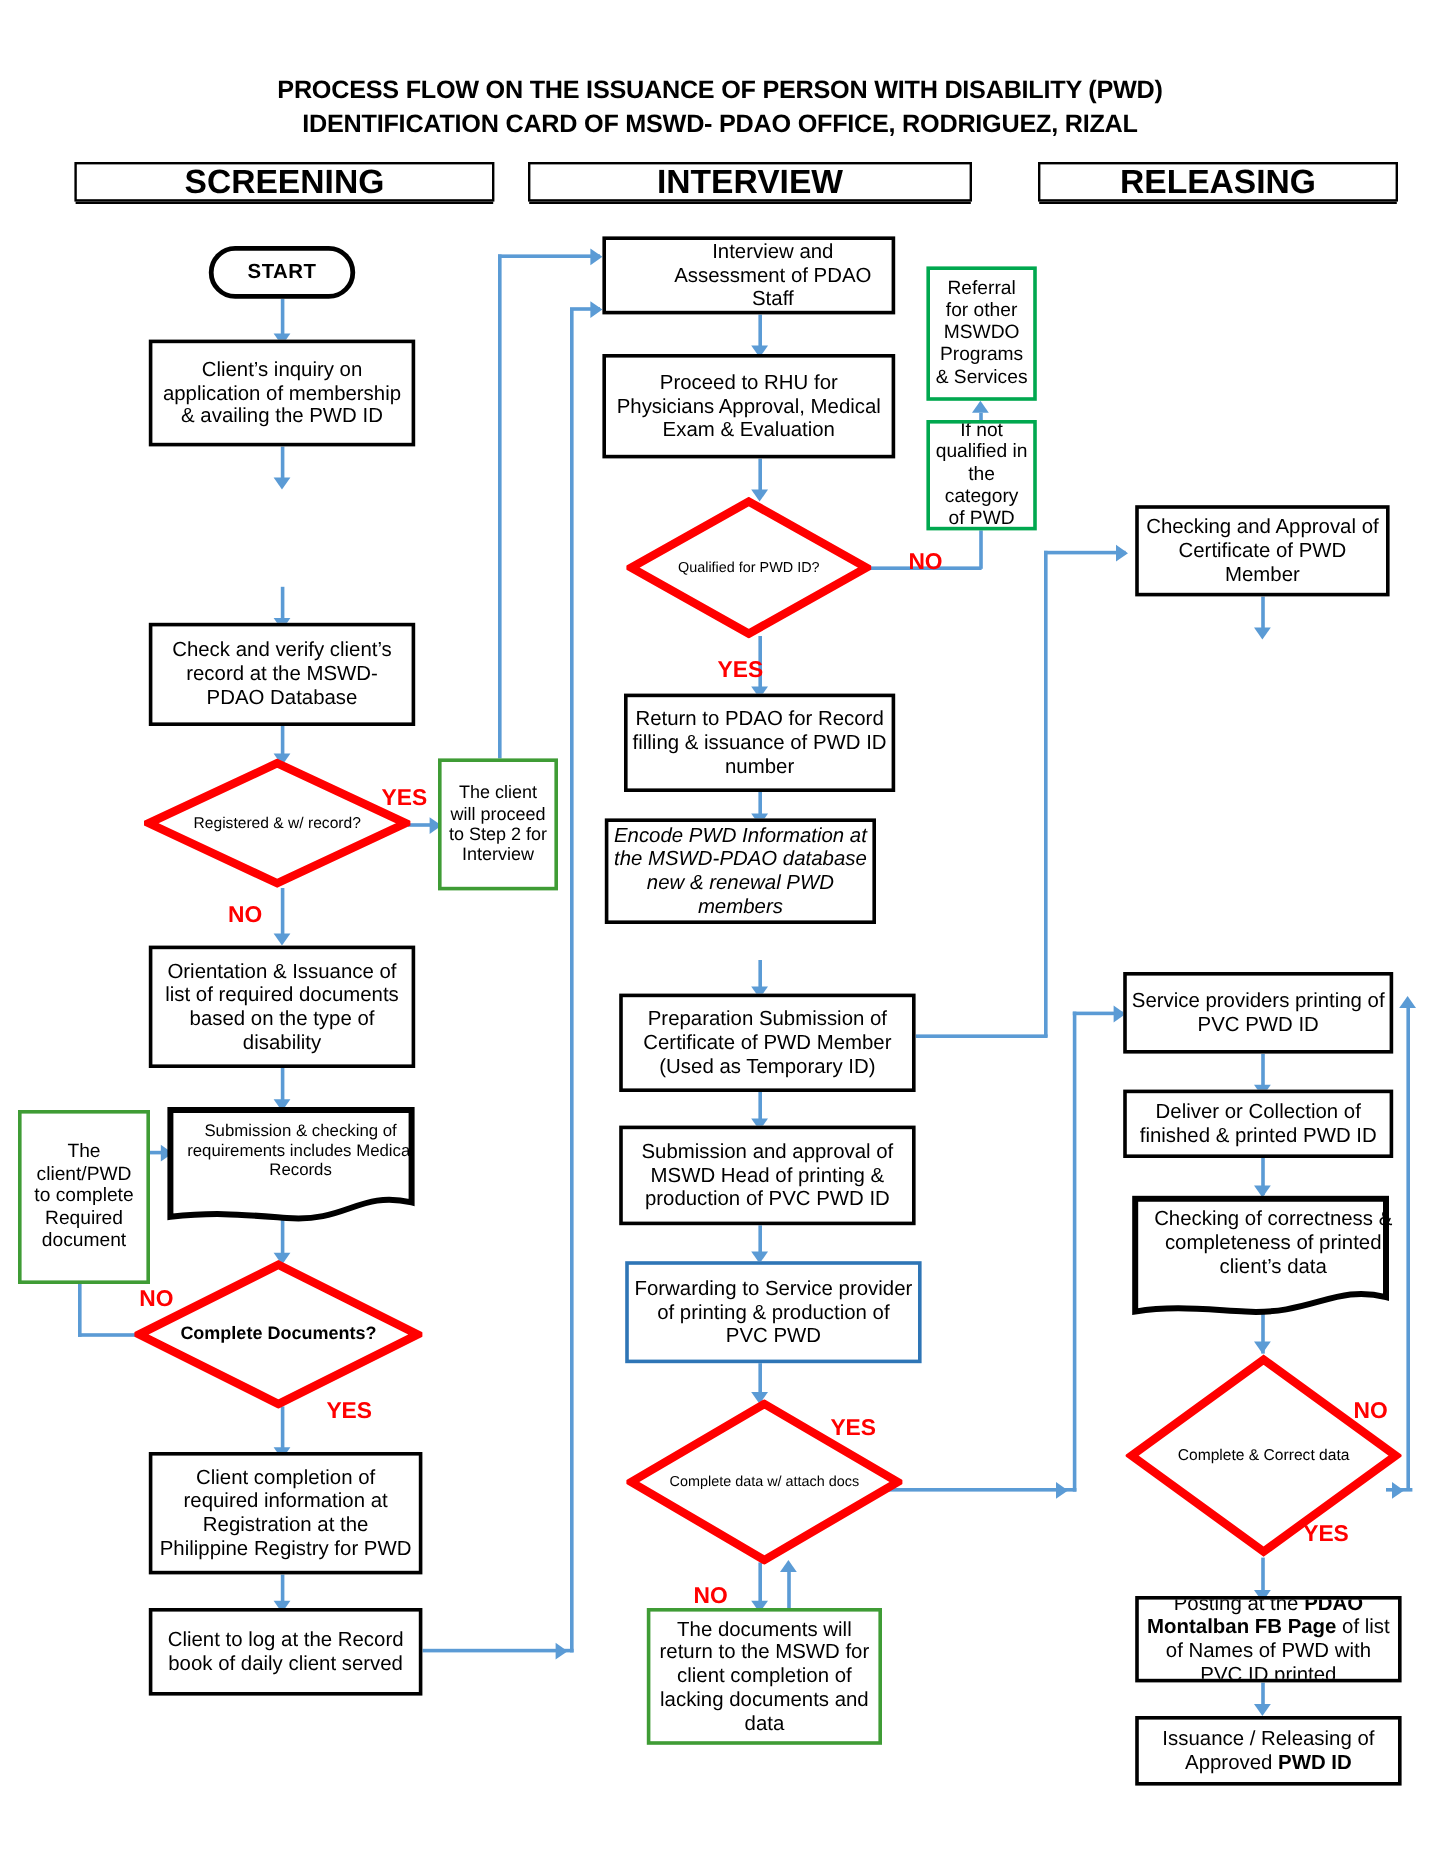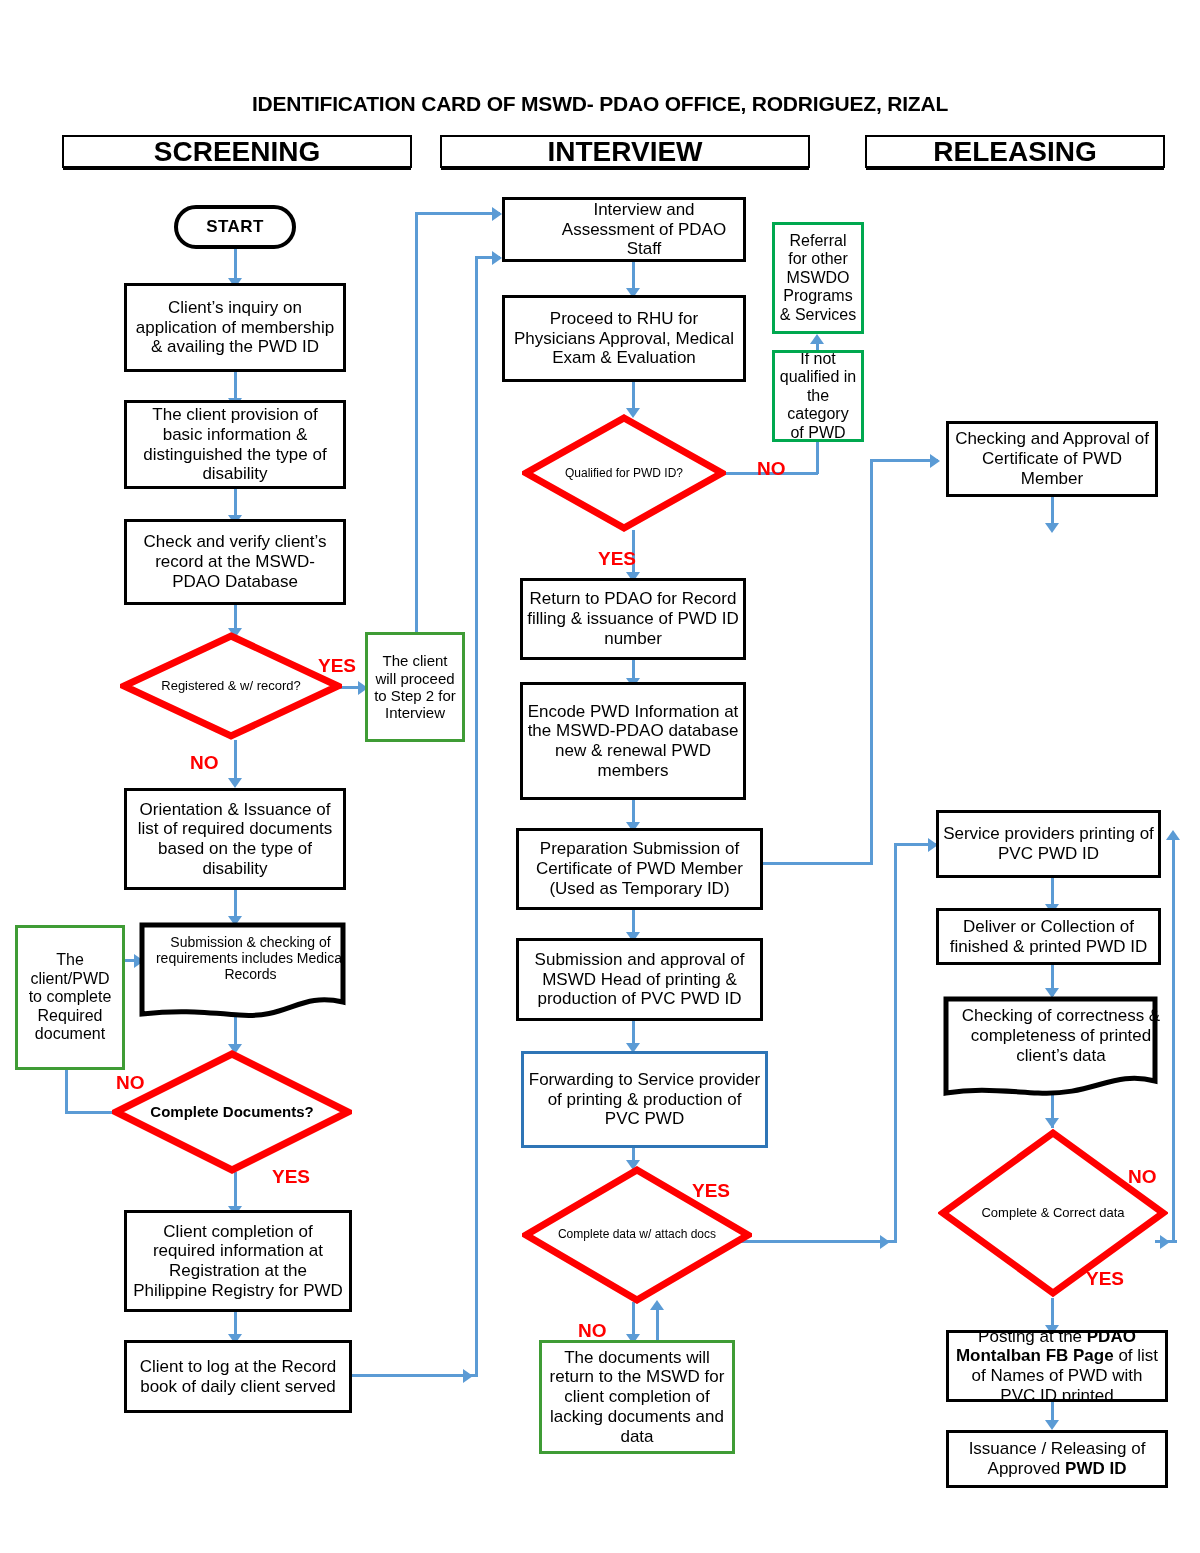--- a/index.html
+++ b/index.html
@@ -56,20 +56,21 @@
   .arw-u{border-left:7px solid transparent;border-right:7px solid transparent;border-bottom:10px solid #5b9bd5;}
   .arw-r{border-top:7px solid transparent;border-bottom:7px solid transparent;border-left:10px solid #5b9bd5;}
 
   .lbl{position:absolute;color:#ff0000;font-weight:bold;font-size:19px;font-family:"Liberation Sans",sans-serif;}
 </style>
 </head>
 <body>
 
 <div id="page">
 
+  <div class="title" style="top:64px;">PROCESS FLOW ON THE ISSUANCE OF PERSON WITH DISABILITY (PWD)</div>
   <div class="title" style="top:92px;">IDENTIFICATION CARD OF MSWD- PDAO OFFICE, RODRIGUEZ, RIZAL</div>
 
   <div class="phase" style="left:62px;top:135px;width:350px;height:33px;">
     <span>SCREENING</span>
   </div>
   <div class="phase" style="left:440px;top:135px;width:370px;height:33px;">
     <span>INTERVIEW</span>
   </div>
   <div class="phase" style="left:865px;top:135px;width:300px;height:33px;">
     <span>RELEASING</span>
@@ -193,23 +194,20 @@
   <div class="arw arw-d" style="left:1045px;top:1420px;"></div>
 
   <div class="node terminator" style="left:174px;top:205px;width:122px;height:44px;">
     <span class="txt">START</span>
   </div>
 
   <div class="node box f17" style="left:124px;top:283px;width:222px;height:89px;">
     <span class="txt">Client’s inquiry on application of membership &amp; availing the PWD ID</span>
   </div>
 
-  <div class="node box f17" style="left:124px;top:400px;width:222px;height:89px;">
-    <span class="txt">The client provision of basic information &amp; distinguished the type of disability</span>
-  </div>
 
   <div class="node box f17" style="left:124px;top:519px;width:222px;height:86px;">
     <span class="txt">Check and verify client’s record at the MSWD- PDAO Database</span>
   </div>
 
   <div class="diamond" style="left:120px;top:632px;width:222px;height:108px;">
     <svg width="222" height="108" viewBox="0 0 222 108">
       <polygon points="111,4 218,54 111,104 4,54" fill="#ffffff" stroke="#ff0000" stroke-width="7"></polygon>
     </svg>
     <div class="dtxt f13">Registered &amp; w/ record?</div>
@@ -275,33 +273,33 @@
     </svg>
     <div class="dtxt f12" style="line-height:1.9;">Qualified for PWD ID?</div>
   </div>
   <div class="lbl" style="left:757px;top:458px;">NO</div>
   <div class="lbl" style="left:598px;top:548px;">YES</div>
 
   <div class="node box f17" style="left:520px;top:578px;width:226px;height:82px;">
     <span class="txt">Return to PDAO for Record filling &amp; issuance of PWD ID number</span>
   </div>
 
-  <div class="node box f17" style="left:520px;top:682px;width:226px;height:118px;">
+  <div class="node box f17" style="left:504px;top:682px;width:226px;height:88px;font-style:italic;">
     <span class="txt">Encode PWD Information at the MSWD-PDAO database new &amp; renewal PWD members</span>
   </div>
 
   <div class="node box f17" style="left:516px;top:828px;width:247px;height:82px;">
     <span class="txt">Preparation Submission of Certificate of PWD Member (Used as Temporary ID)</span>
   </div>
 
   <div class="node box f17" style="left:516px;top:938px;width:247px;height:83px;">
     <span class="txt">Submission and approval of MSWD Head of printing &amp; production of PVC PWD ID</span>
   </div>
 
-  <div class="node box-blue f17" style="left:521px;top:1051px;width:247px;height:97px;">
+  <div class="node box-blue f17" style="left:521px;top:1051px;width:247px;height:85px;">
     <span class="txt">Forwarding to Service provider of printing &amp; production of PVC PWD</span>
   </div>
 
   <div class="diamond" style="left:522px;top:1166px;width:230px;height:138px;">
     <svg width="230" height="138" viewBox="0 0 230 138">
       <polygon points="115,4 226,69 115,134 4,69" fill="#ffffff" stroke="#ff0000" stroke-width="7"></polygon>
     </svg>
     <div class="dtxt f12" style="line-height:1.95;">Complete data w/ attach docs</div>
   </div>
   <div class="lbl" style="left:692px;top:1180px;">YES</div>

